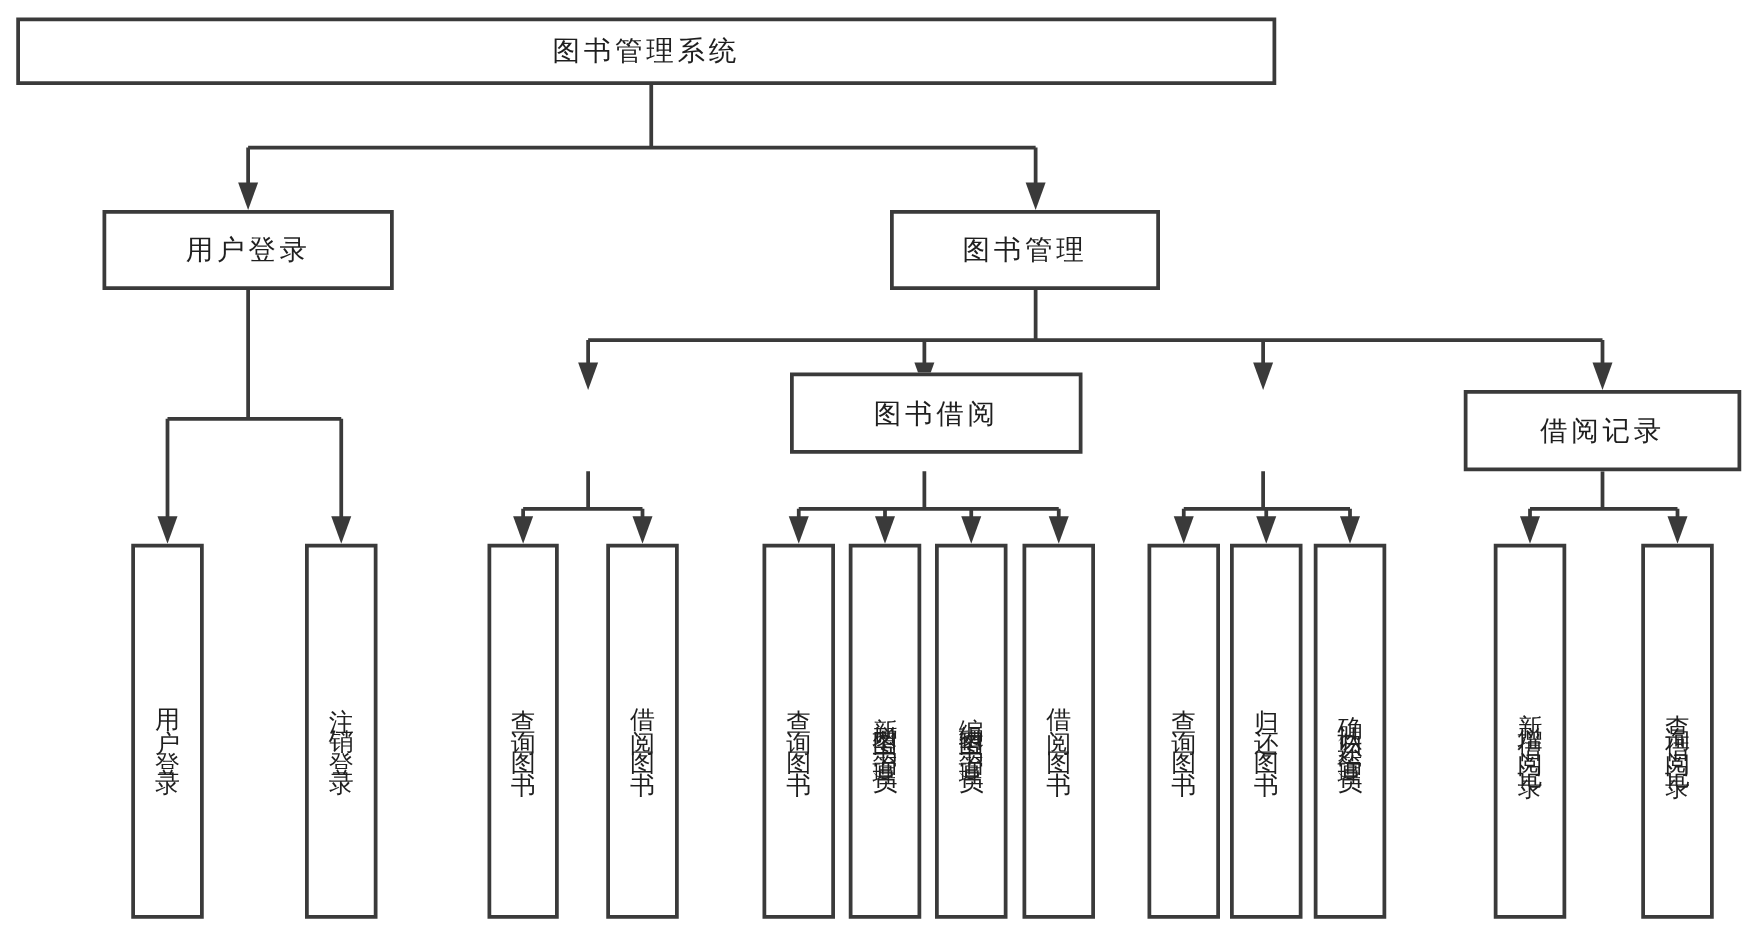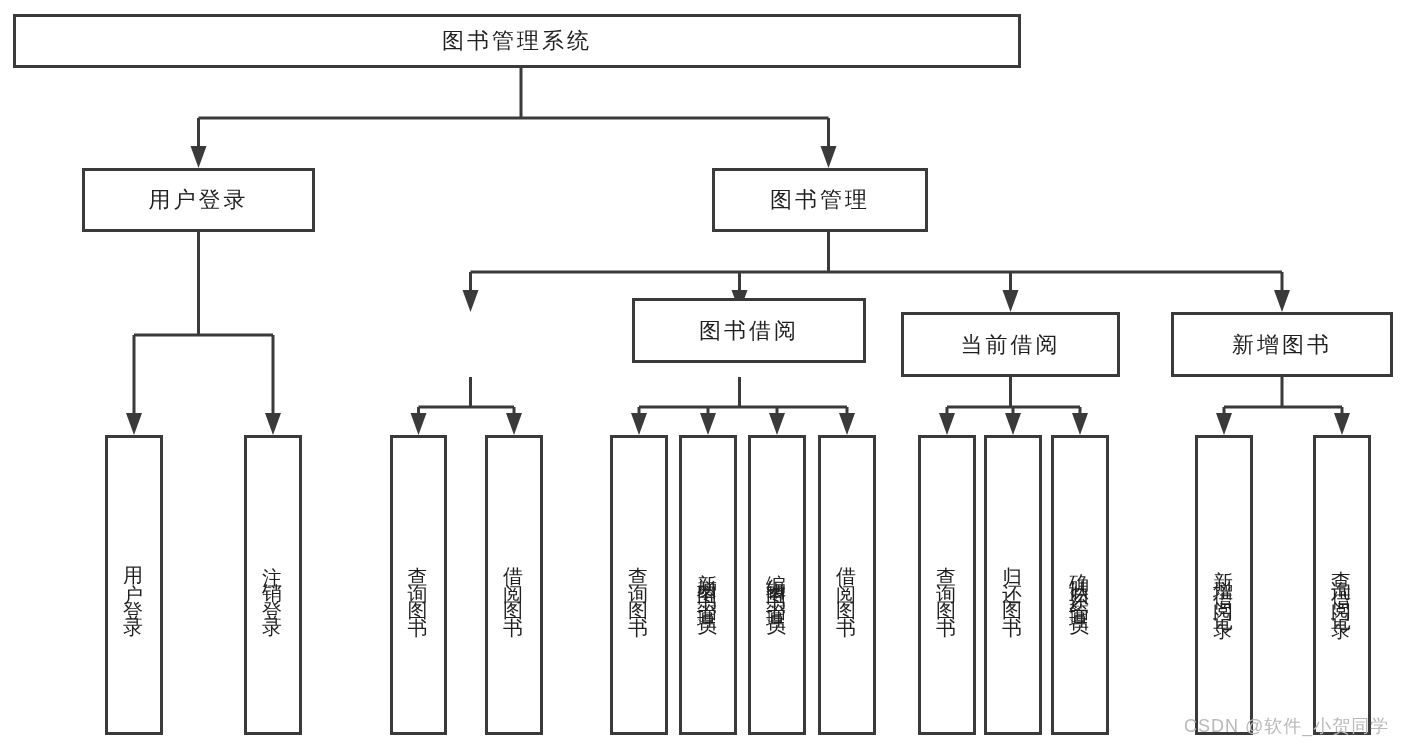--- a/index.html
+++ b/index.html
@@ -64,36 +64,34 @@
     <polygon points="1216,413 1232,413 1224,435"></polygon>
     <polygon points="1334,413 1350,413 1342,435"></polygon>
   </svg>
 
   <div class="node" style="left:13px;top:14px;width:1008px;height:54px">图书管理系统</div>
 
   <div class="node" style="left:82px;top:168px;width:233px;height:64px">用户登录</div>
   <div class="node" style="left:712px;top:168px;width:216px;height:64px">图书管理</div>
 
   <div class="node" style="left:632px;top:298px;width:234px;height:65px">图书借阅</div>
-  <div class="node" style="left:901px;top:312px;width:219px;height:65px">当前借阅</div>
-  <div class="node" style="left:1171px;top:312px;width:222px;height:65px">新增图书</div>
+  <div class="node" style="left:1171px;top:312px;width:222px;height:65px">借阅记录</div>
 
   <div class="node leaf" style="left: 105px; top: 435px; width: 58px; height: 300px; letter-spacing: 17px;">用户登录</div>
   <div class="node leaf" style="left: 244px; top: 435px; width: 58px; height: 300px; letter-spacing: 17px;">注销登录</div>
 
   <div class="node leaf" style="left: 390px; top: 435px; width: 57px; height: 300px; letter-spacing: 17px;">查询图书</div>
   <div class="node leaf" style="left: 485px; top: 435px; width: 58px; height: 300px; letter-spacing: 17px;">借阅图书</div>
 
   <div class="node leaf" style="left: 610px; top: 435px; width: 58px; height: 300px; letter-spacing: 17px;">查询图书</div>
   <div class="node leaf" style="left: 679px; top: 435px; width: 58px; height: 300px; letter-spacing: 6px;">新增图书（管理员）</div>
   <div class="node leaf" style="left: 748px; top: 435px; width: 58px; height: 300px; letter-spacing: 6px;">编辑图书（管理员）</div>
   <div class="node leaf" style="left: 818px; top: 435px; width: 58px; height: 300px; letter-spacing: 17px;">借阅图书</div>
 
   <div class="node leaf" style="left: 918px; top: 435px; width: 58px; height: 300px; letter-spacing: 17px;">查询图书</div>
   <div class="node leaf" style="left: 984px; top: 435px; width: 58px; height: 300px; letter-spacing: 17px;">归还图书</div>
   <div class="node leaf" style="left: 1051px; top: 435px; width: 58px; height: 300px; letter-spacing: 6px;">确认归还（管理员）</div>
 
   <div class="node leaf" style="left: 1195px; top: 435px; width: 58px; height: 300px; letter-spacing: 10px;">新增借阅记录</div>
   <div class="node leaf" style="left: 1313px; top: 435px; width: 58px; height: 300px; letter-spacing: 10px;">查询借阅记录</div>
 
-  <div class="watermark">CSDN @软件_小贺同学</div>
 
 </div>
 
 </body></html>

